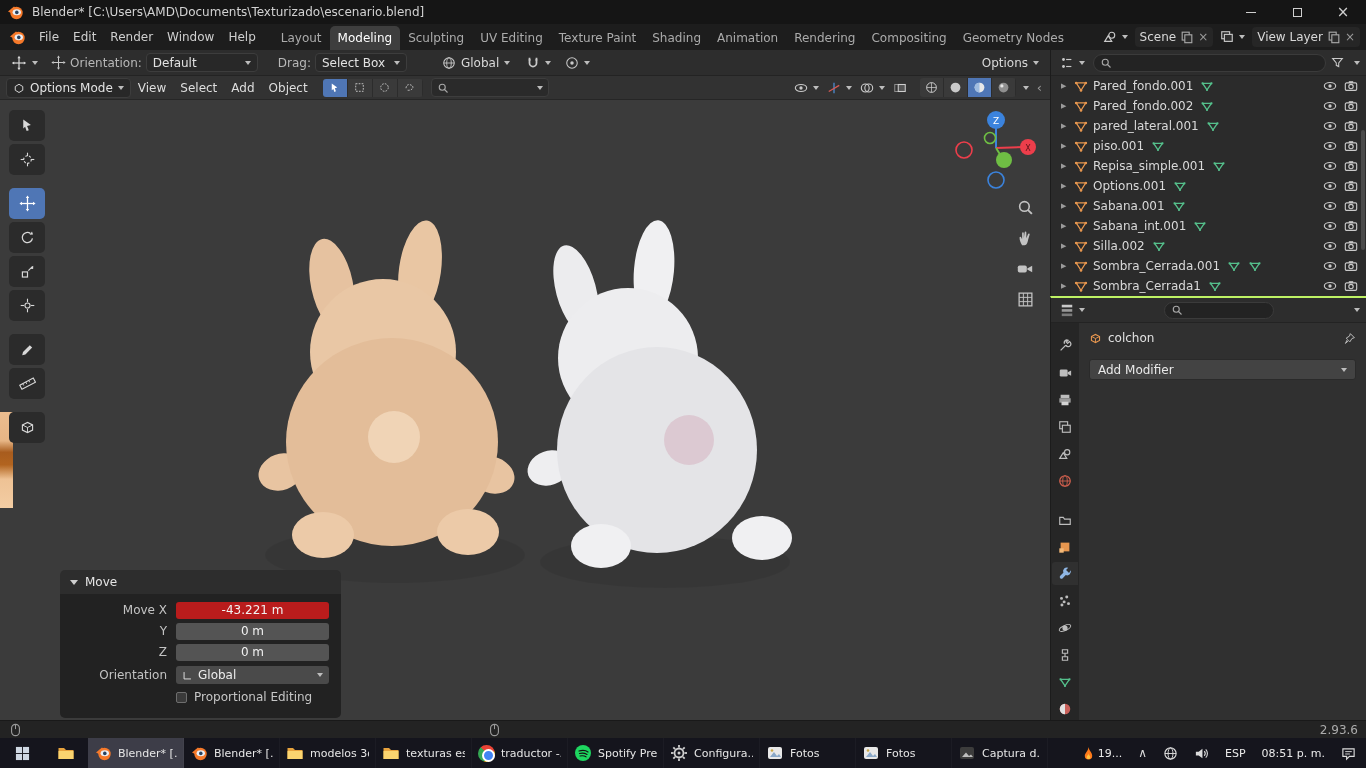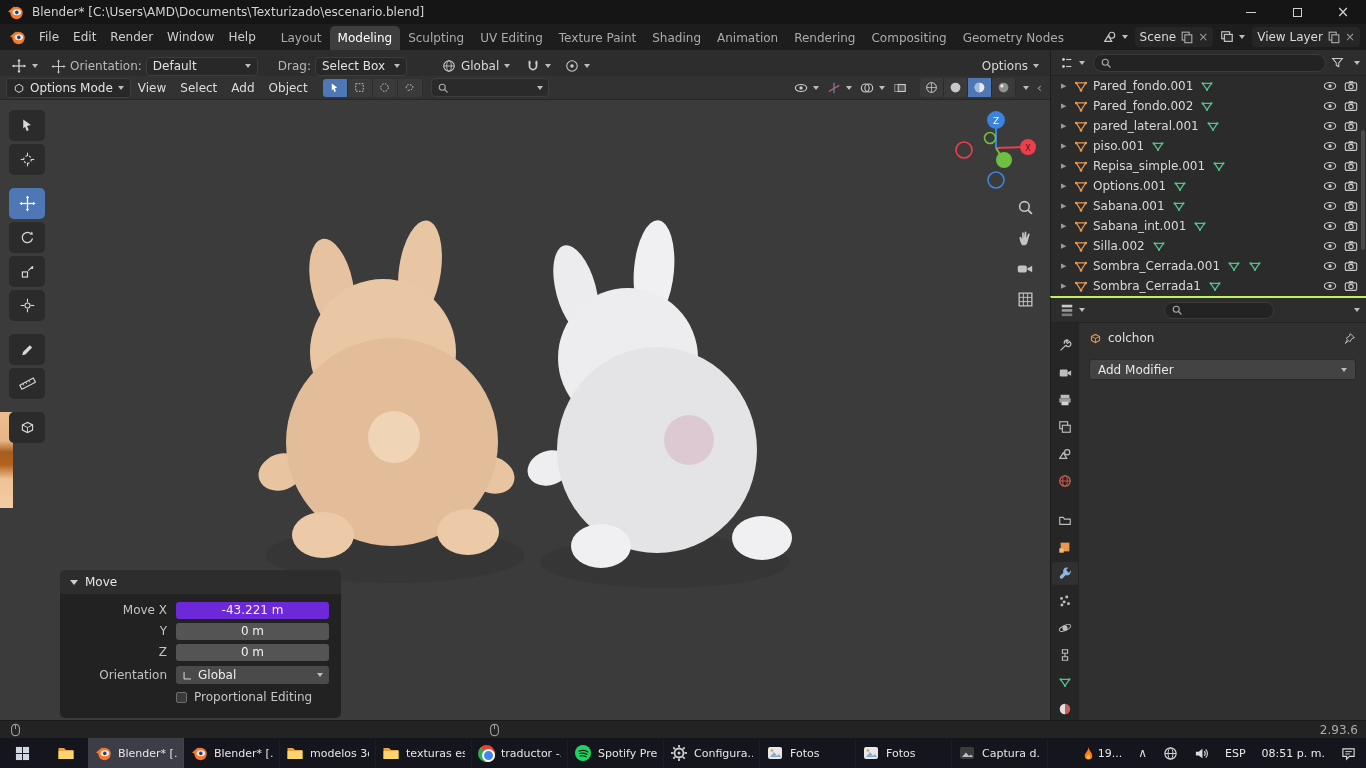--- a/index.html
+++ b/index.html
@@ -25,21 +25,21 @@
   #topbar .logo { margin:0 6px 4px 8px; }
   .menu-item { padding:0 7px; height:26px; line-height:26px; color:#cfcfcf; }
   .tabs { display:flex; margin-left:10px; height:26px; align-items:flex-end;}
   .tab { padding:0 8px; height:24px; line-height:24px; color:#ababab; border-radius:5px 5px 0 0; white-space:nowrap; font-size:12px;}
   .tab.active { background:#3e3e3e; color:#fff; }
   .tb-right { margin-left:auto; display:flex; align-items:center; height:26px; gap:4px; padding-right:6px;}
   .widget { display:flex; align-items:center; gap:4px; background:#262626; border-radius:4px; height:20px; padding:0 5px; }
   .mini-x { color:#9a9a9a; font-size:12px; }
 
   
-  #toolsettings { top:50px;left:0;width:1050px;height:26px;background:#2d2d2d;border-bottom:1px solid #232323;display:flex;align-items:center;padding:16px 8px; }
+  #toolsettings { top:50px;left:0;width:1050px;height:26px;background:#2d2d2d;border-bottom:1px solid #232323;display:flex;align-items:center;padding:9px 8px; }
   .ts-label { color:#b8b8b8; margin:0 4px; white-space:nowrap;}
   .dropdown { display:flex; align-items:center; background:#282828; border:1px solid #3d3d3d; border-radius:4px; height:19px; padding:0 6px; color:#e2e2e2; white-space:nowrap;}
   .iconbtn { display:flex; align-items:center; justify-content:center; height:20px; padding:0 3px; border-radius:3px; }
 
   
   #vheader { top:76px;left:0;width:1050px;height:24px;background:#323232;border-bottom:1px solid #262626;display:flex;align-items:center;padding:0 6px; }
   .vh-menu { padding:0 7px; color:#dedede; }
   .selgroup { display:flex; margin-left:8px; border-radius:3px; overflow:hidden; }
   .selbtn { width:25px; height:18px; background:#3a3a3a; display:flex;align-items:center;justify-content:center; border-right:1px solid #2c2c2c;}
   .selbtn.active { background:#4f76b5; }
@@ -533,21 +533,21 @@
     </div>
 
     <div id="moveop">
       <div class="hdr">
         <span class="tri-down"></span>
         <span>Move</span>
       </div>
       <div class="bdy">
         <div class="op-row">
           <span class="op-label">Move X</span>
-          <div class="op-value" style="background:#6d28d9">-43.221 m</div>
+          <div class="op-value" style="background:#b91c1c">-43.221 m</div>
         </div>
         <div class="op-row">
           <span class="op-label">Y</span>
           <div class="op-value">0 m</div>
         </div>
         <div class="op-row">
           <span class="op-label">Z</span>
           <div class="op-value">0 m</div>
         </div>
         <div class="op-row" style="margin-top:3px">

